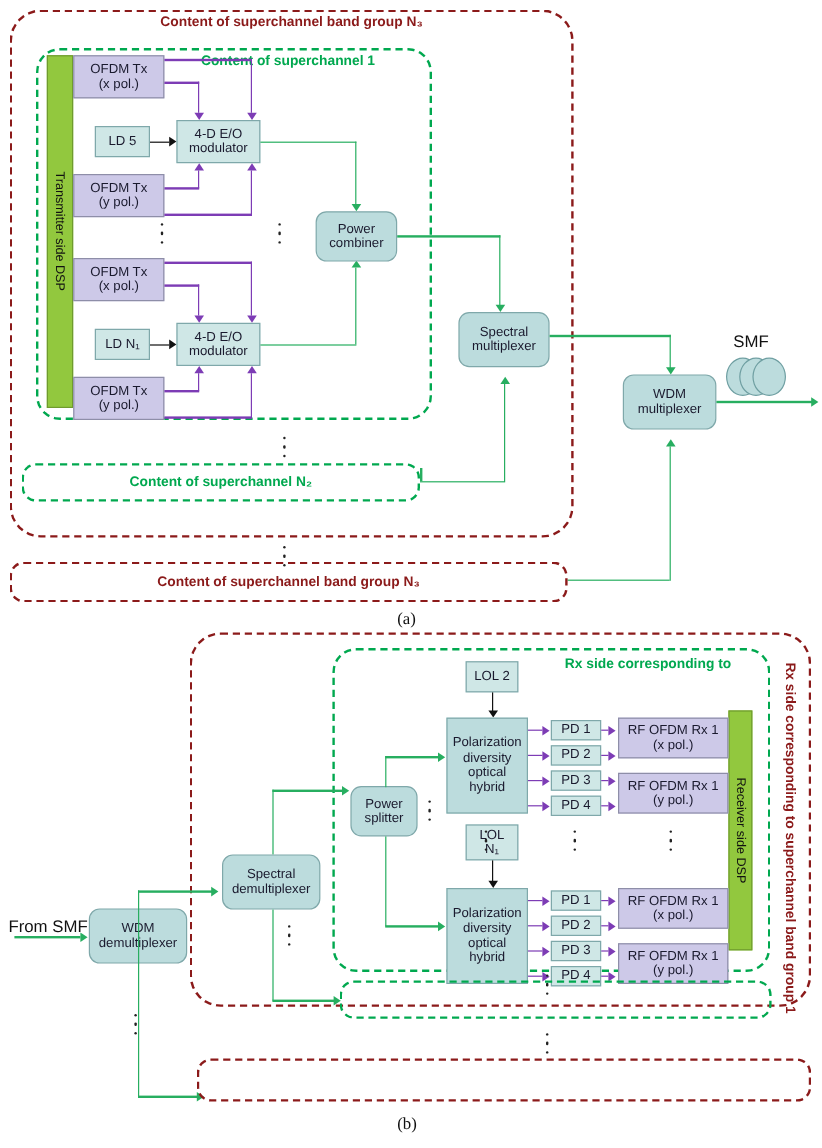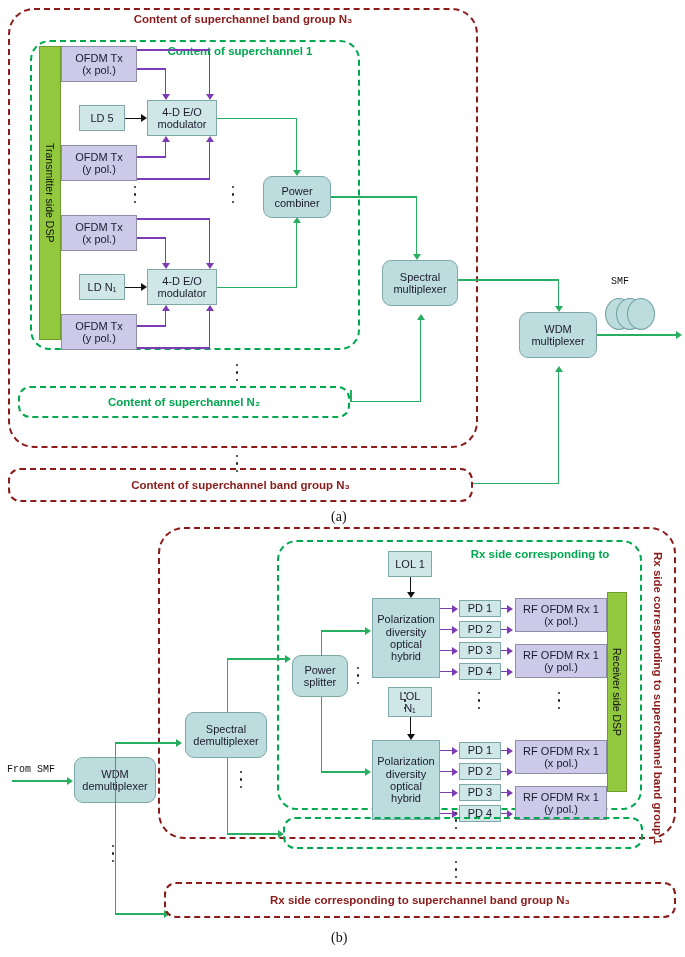--- a/index.html
+++ b/index.html
@@ -53,21 +53,21 @@
   .par-d{border-top:6px solid #7d3cb5;border-left:4px solid transparent;border-right:4px solid transparent;}
   .par-u{border-bottom:6px solid #7d3cb5;border-left:4px solid transparent;border-right:4px solid transparent;}
   .kar-r{border-left:6px solid #111;border-top:4px solid transparent;border-bottom:4px solid transparent;}
   .kar-d{border-top:6px solid #111;border-left:4px solid transparent;border-right:4px solid transparent;}
 
   
   .vdots{position:absolute;display:flex;flex-direction:column;justify-content:space-between;
          align-items:center;height:17px;}
   .vdots i{display:block;width:2.4px;height:2.4px;background:#222;border-radius:50%;}
 
-  .plain{position:absolute;font-size:10px;color:#111;white-space:nowrap;font-family:Liberation Mono, monospace;}
+  .plain{position:absolute;font-size:14px;color:#111;white-space:nowrap;}
   .caption{position:absolute;font-family:"Liberation Serif",serif;font-size:14px;color:#111;}
 
   
   .coil{position:absolute;border:1.6px solid #6f9fa2;background:#bcdcdd;border-radius:50%;}
 </style>
 </head>
 <body>
 
 <div id="page">
 
@@ -233,21 +233,21 @@
 <div class="grp grp-red" style="left:158px;top:527px;width:518px;height:312px;"></div>
 <div class="rlabel-vert" style="left:652px;top:552px;">Rx side corresponding to superchannel band group 1</div>
 
 <div class="grp grp-green" style="left:277px;top:540px;width:365px;height:270px;"></div>
 <div class="glabel" style="left:440px;top:546px;width:200px;">Rx side corresponding to</div>
 
 <div class="blk blk-green" style="left:607px;top:592px;width:20px;height:200px;"></div>
 <div class="vlabel" style="left:607px;top:592px;width:20px;height:200px;">Receiver side DSP</div>
 
 <div class="blk blk-teal-lite" style="left:388px;top:551px;width:44px;height:26px;">
-  <span>LOL 1</span>
+  <span>LOL 2</span>
 </div>
 <div class="kl kl-v" style="left:409.5px;top:577px;height:16px;"></div>
 <div class="ar kar-d" style="left:406.5px;top:592px;"></div>
 
 <div class="blk blk-teal" style="left:372px;top:598px;width:68px;height:80px;flex-direction:column;">
   <span>Polarization</span>
   <span>diversity</span>
   <span>optical</span>
   <span>hybrid</span>
 </div>
@@ -427,17 +427,16 @@
 
 <div class="grp grp-green" style="left:283px;top:817px;width:360px;height:32px;border-radius:12px;"></div>
 
 <div class="vdots" style="left:455px;top:861px;">
       <i></i>
       <i></i>
       <i></i>
     </div>
 
 <div class="grp grp-red" style="left:164px;top:882px;width:512px;height:36px;border-radius:12px;"></div>
-<div class="rlabel" style="left:164px;top:892px;width:512px;">Rx side corresponding to superchannel band group N₃</div>
 
 <div class="caption" style="left:331px;top:930px;">(b)</div>
 
 </div>
 
 </body></html>

